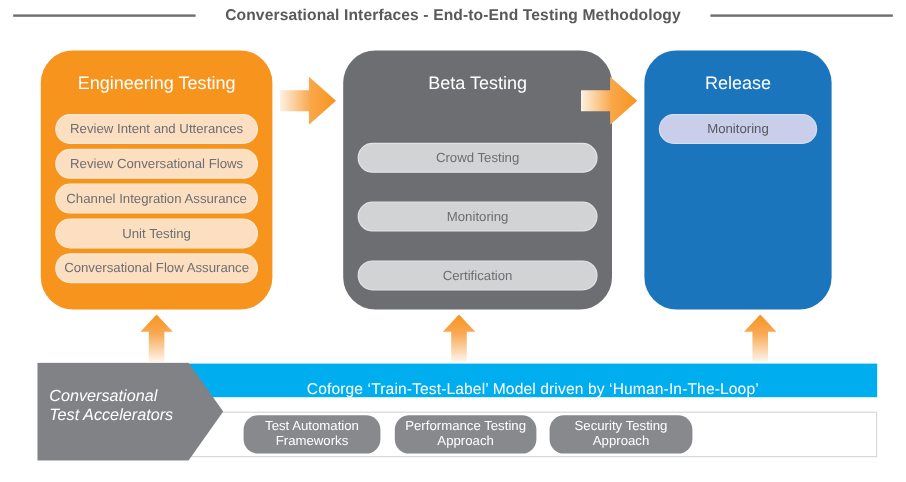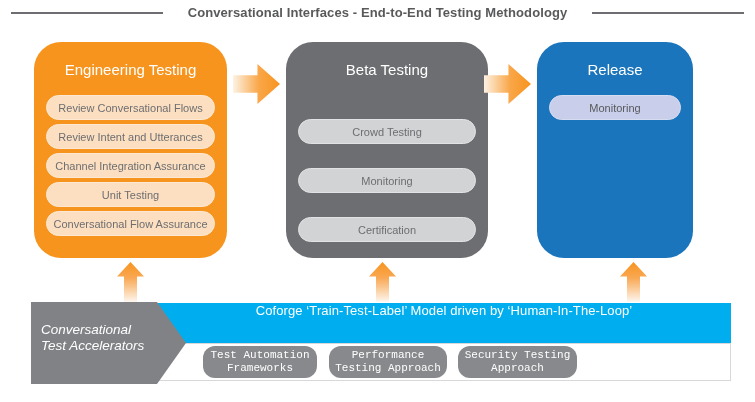--- a/index.html
+++ b/index.html
@@ -39,21 +39,21 @@
 
   
   .stage {
     position: absolute;
     top: 42px;
     height: 216px;
     border-radius: 27px;
     padding: 17px 12px 0 12px;
   }
   .stage-eng     { left: 34px;  width: 193px; background: #f7941e; }
-  .stage-beta    { left: 286px; width: 202px; background: #6d6e71; }
+  .stage-beta    { left: 286px; width: 224px; background: #6d6e71; }
   .stage-release { left: 537px; width: 156px; background: #1b75bc; }
 
   .stage-title {
     font-size: 15px;
     font-weight: normal;
     color: #ffffff;
     text-align: center;
     height: 36px;
     line-height: 22px;
   }
@@ -103,24 +103,24 @@
     clip-path: polygon(50% 0%, 100% 36%, 74% 36%, 74% 100%, 26% 100%, 26% 36%, 0% 36%);
   }
   .arrow-up-1 { left: 117px; }
   .arrow-up-2 { left: 369px; }
   .arrow-up-3 { left: 620px; }
 
   
   .accel-cyan-bar {
     position: absolute;
     left: 157px; top: 303px;
-    width: 574px; height: 40px;
+    width: 574px; height: 28px;
     background: #00aeef;
     display: flex;
-    align-items: flex-start;
+    align-items: flex-end;
     justify-content: center;
   }
   .accel-headline {
     color: #ffffff;
     font-size: 13px;
     font-weight: normal;
     letter-spacing: 0.1px;
   }
   .accel-panel {
     position: absolute;
@@ -153,42 +153,41 @@
     background: #87898c;
     color: #ffffff;
     font-size: 11px;
     line-height: 13px;
     display: flex;
     align-items: center;
     justify-content: center;
     text-align: center;
     padding: 0 6px;
     z-index: 3;
-    font-family: Liberation Mono, monospace;
   }
   .tool-1 { left: 203px; width: 114px; }
   .tool-2 { left: 329px; width: 118px; }
   .tool-3 { left: 458px; width: 119px; }
   .tool-4 { left: 589px; width: 117px; }
 </style>
 </head>
 <body>
 
 <div class="canvas">
 
   <div class="title-row">
     <span class="title-rule"></span>
     <span class="page-title">Conversational Interfaces - End-to-End Testing Methodology</span>
     <span class="title-rule"></span>
   </div>
 
   <div class="stage stage-eng">
     <div class="stage-title">Engineering Testing</div>
+    <div class="pill">Review Intent and Utterances</div>
     <div class="pill">Review Conversational Flows</div>
-    <div class="pill">Review Intent and Utterances</div>
     <div class="pill">Channel Integration Assurance</div>
     <div class="pill">Unit Testing</div>
     <div class="pill">Conversational Flow Assurance</div>
   </div>
 
   <div class="arrow-right arrow-right-1"></div>
 
   <div class="stage stage-beta">
     <div class="stage-title">Beta Testing</div>
     <div class="pill">Crowd Testing</div>

